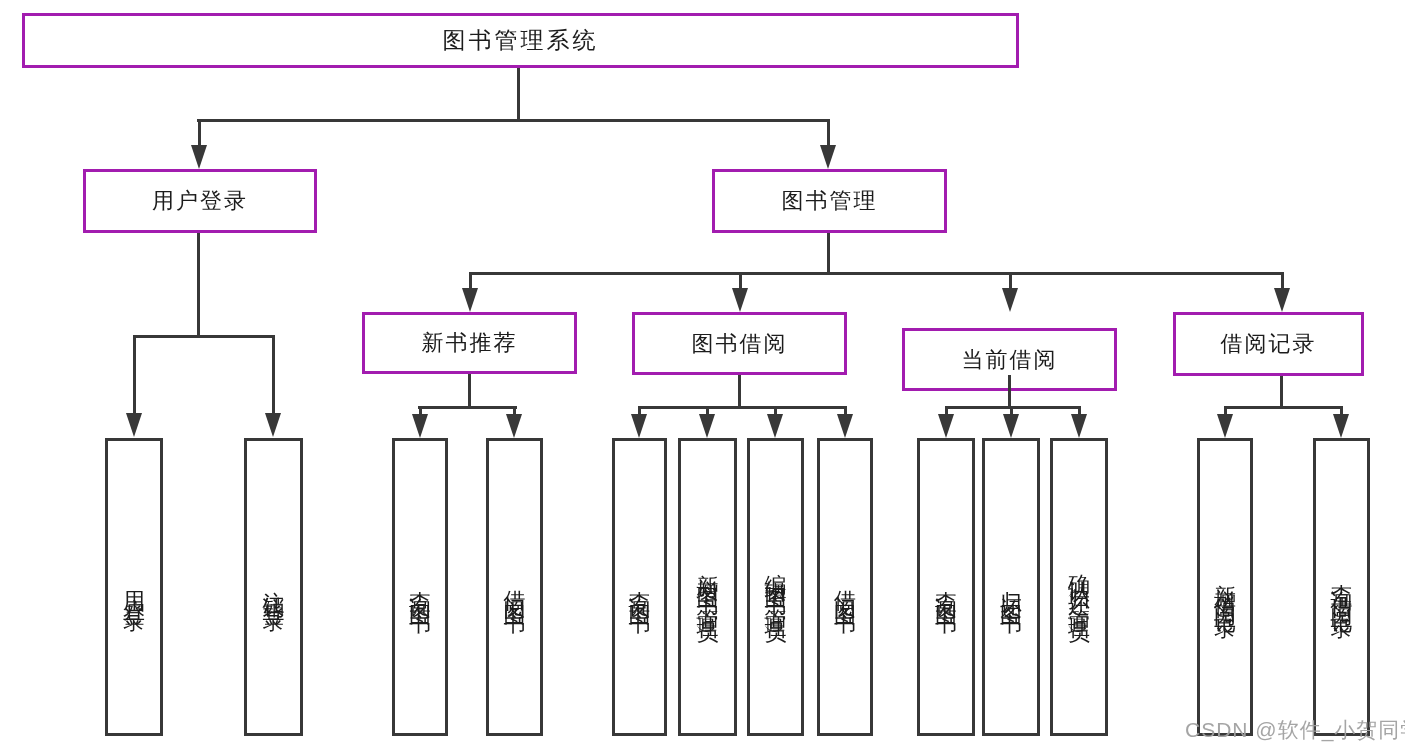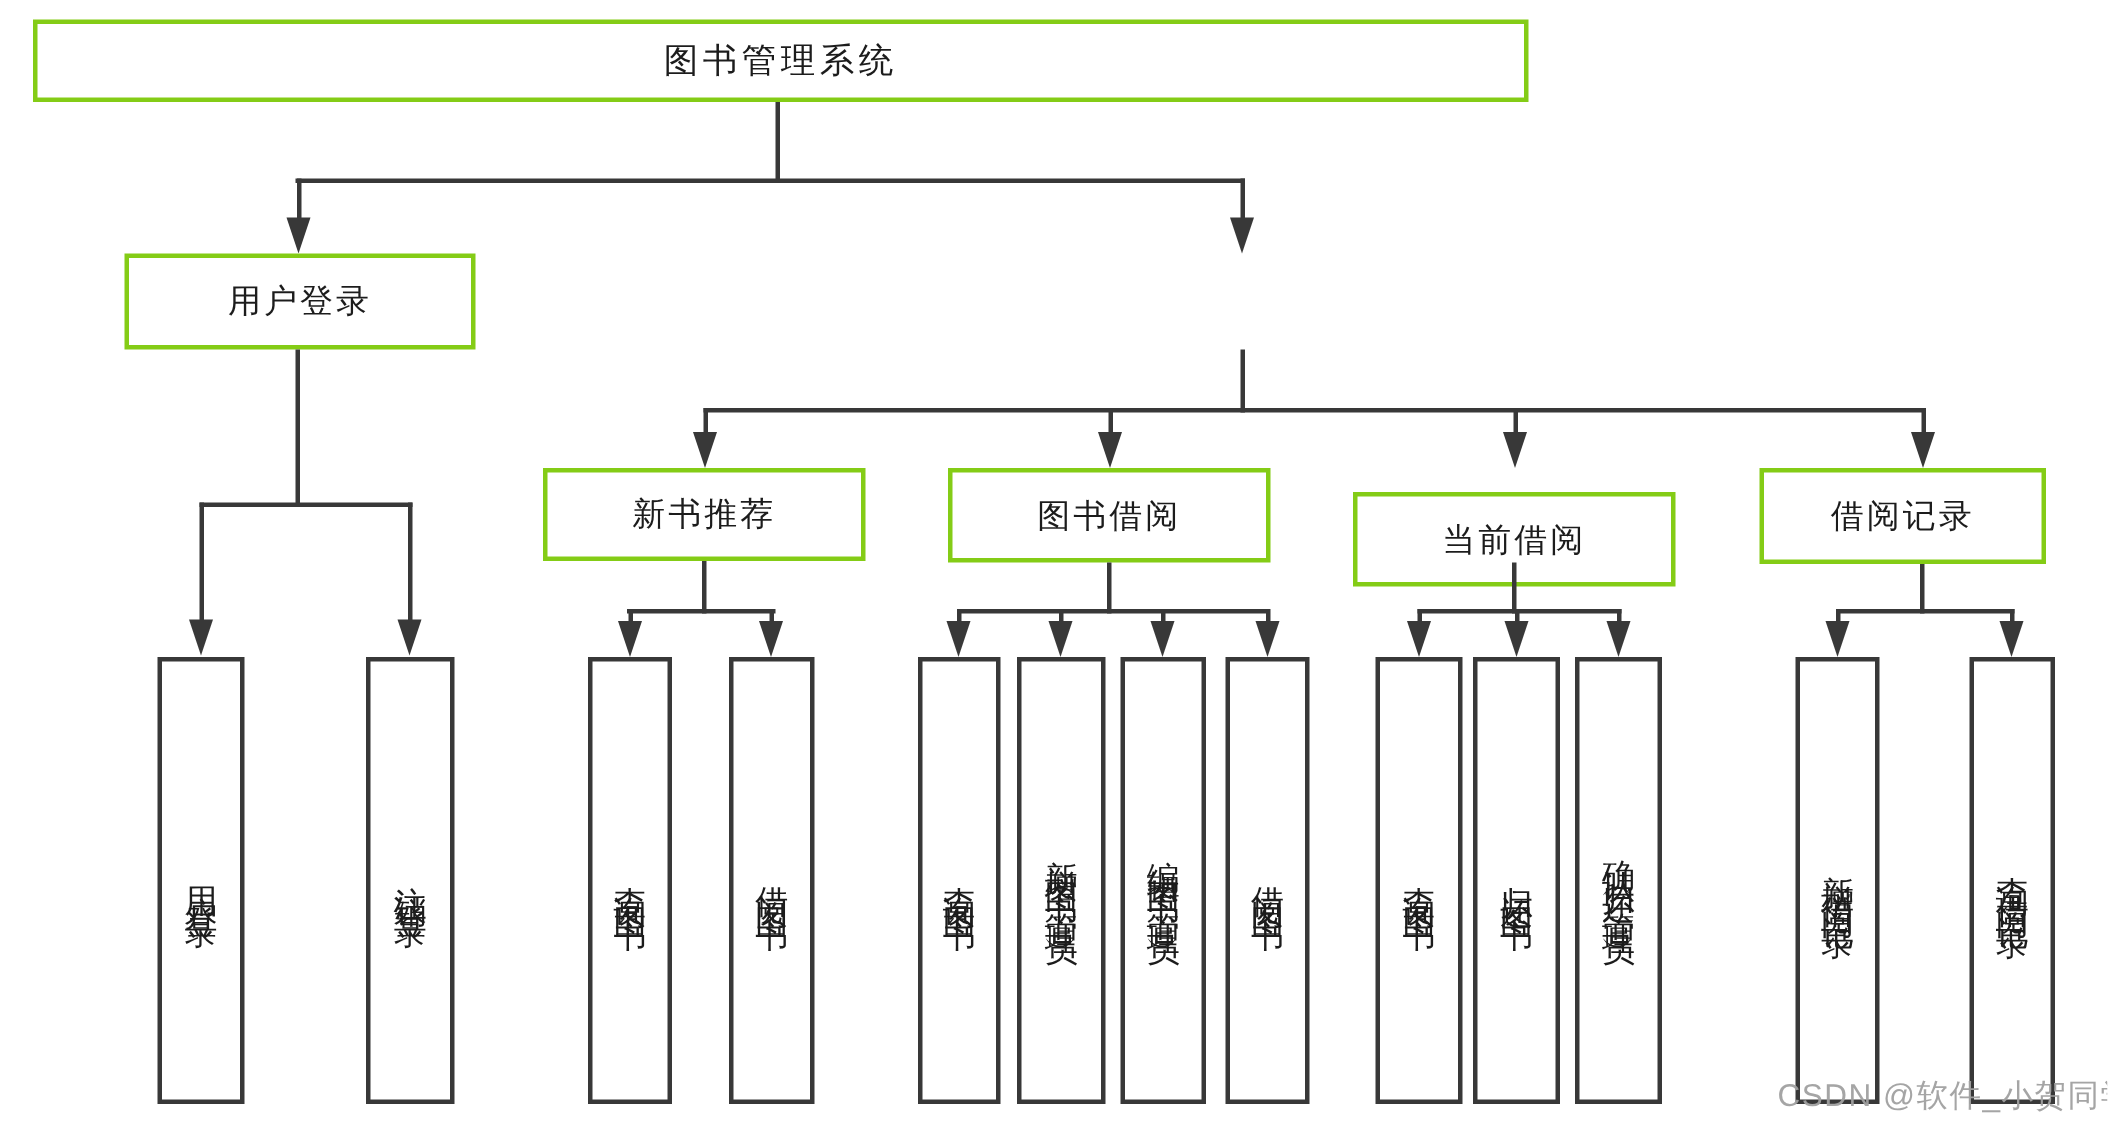--- a/index.html
+++ b/index.html
@@ -10,21 +10,21 @@
     width: 1405px;
     height: 747px;
     background: #ffffff;
     overflow: hidden;
     color: #1c1c1c;
   }
   
   .hbox {
     position: absolute;
     background: #ffffff;
-    border: 3px solid #84cc16;
+    border: 3px solid #a21caf;
     display: flex;
     align-items: center;
     justify-content: center;
     font-size: 22px;
     letter-spacing: 2px;
     color: #1c1c1c;
     white-space: nowrap;
   }
   .hbox.root-box { font-size: 23px; letter-spacing: 3px; }
   
@@ -87,20 +87,21 @@
 <div id="canvas">
 
   <div class="hbox root-box" style="left:22px; top:13px; width:997px; height:55px;">图书管理系统</div>
 
   <div class="cline" style="left:517px; top:68px; width:3px; height:54px;"></div>
   <div class="cline" style="left:197px; top:119px; width:633px; height:3px;"></div>
   <div class="arrow" style="left:191px; top:119px; height:50px;"></div>
   <div class="arrow" style="left:820px; top:119px; height:50px;"></div>
 
   <div class="hbox" style="left:83px; top:169px; width:234px; height:64px;">用户登录</div>
+  <div class="hbox" style="left:712px; top:169px; width:235px; height:64px;">图书管理</div>
 
   <div class="cline" style="left:197px; top:233px; width:3px; height:105px;"></div>
   <div class="cline" style="left:133px; top:335px; width:142px; height:3px;"></div>
   <div class="arrow" style="left:126px; top:335px; height:102px;"></div>
   <div class="arrow" style="left:265px; top:335px; height:102px;"></div>
 
   <div class="cline" style="left:827px; top:233px; width:3px; height:42px;"></div>
   <div class="cline" style="left:469px; top:272px; width:814px; height:3px;"></div>
   <div class="arrow" style="left:462px; top:272px; height:40px;"></div>
   <div class="arrow" style="left:732px; top:272px; height:40px;"></div>

